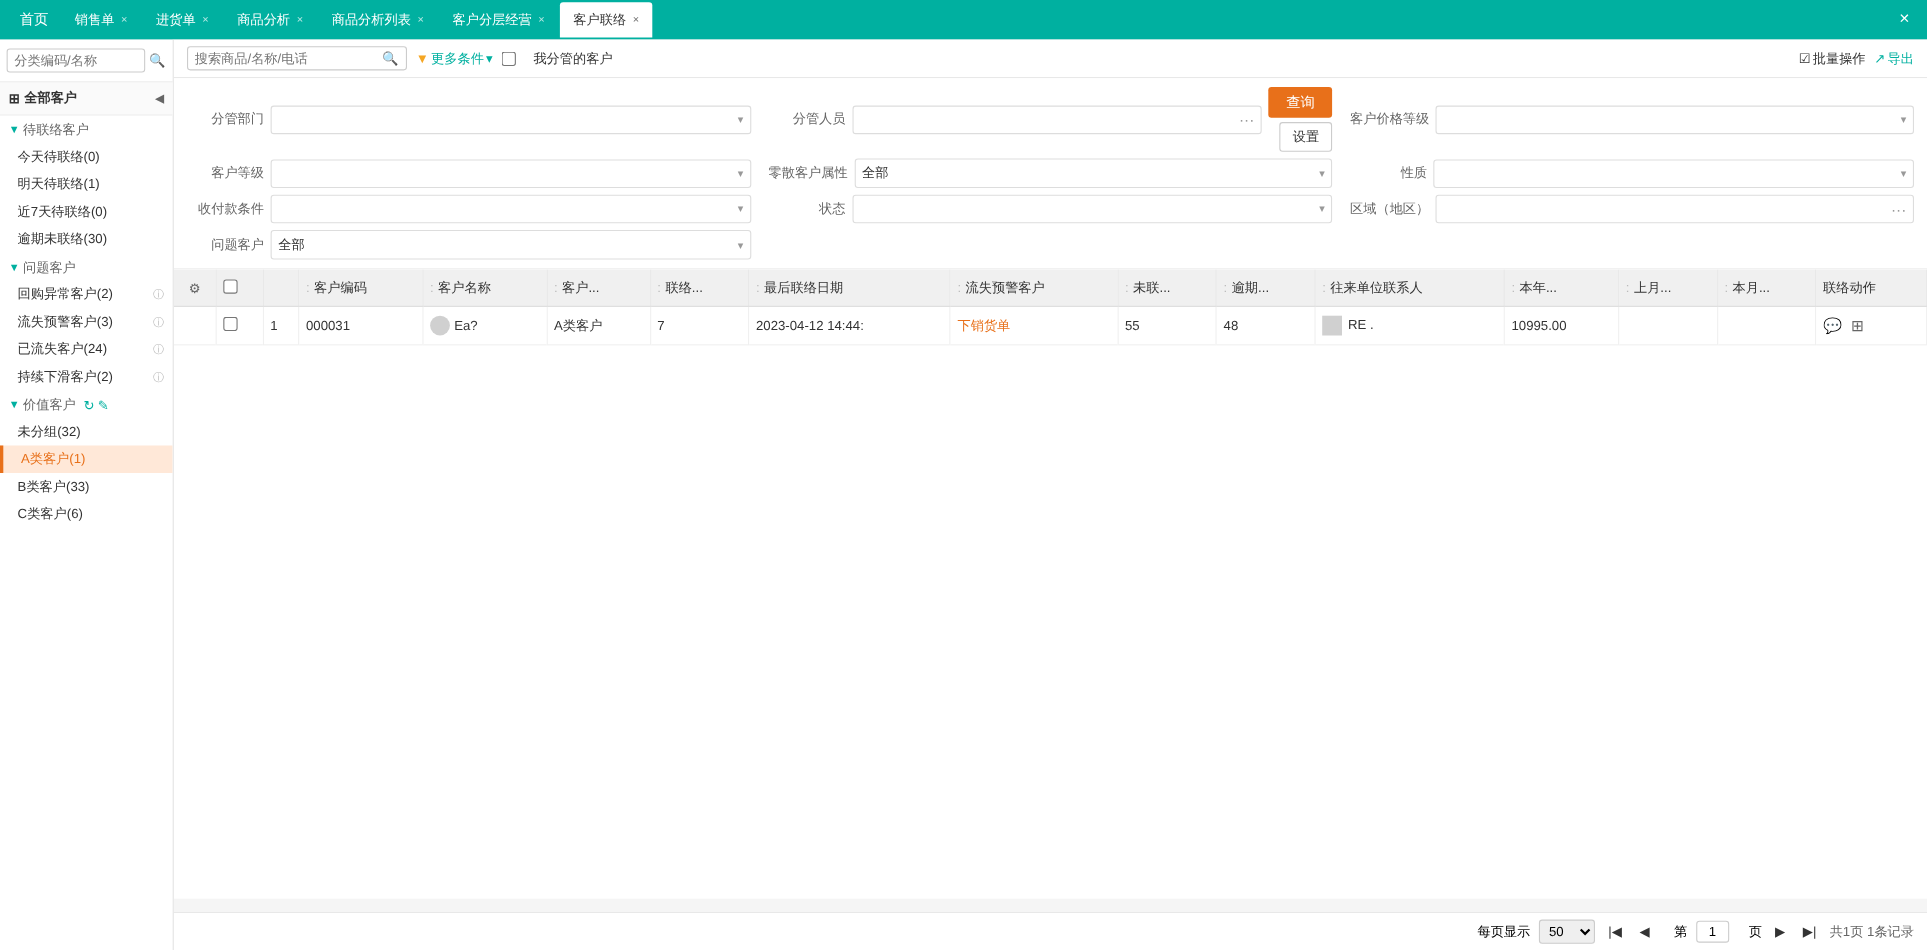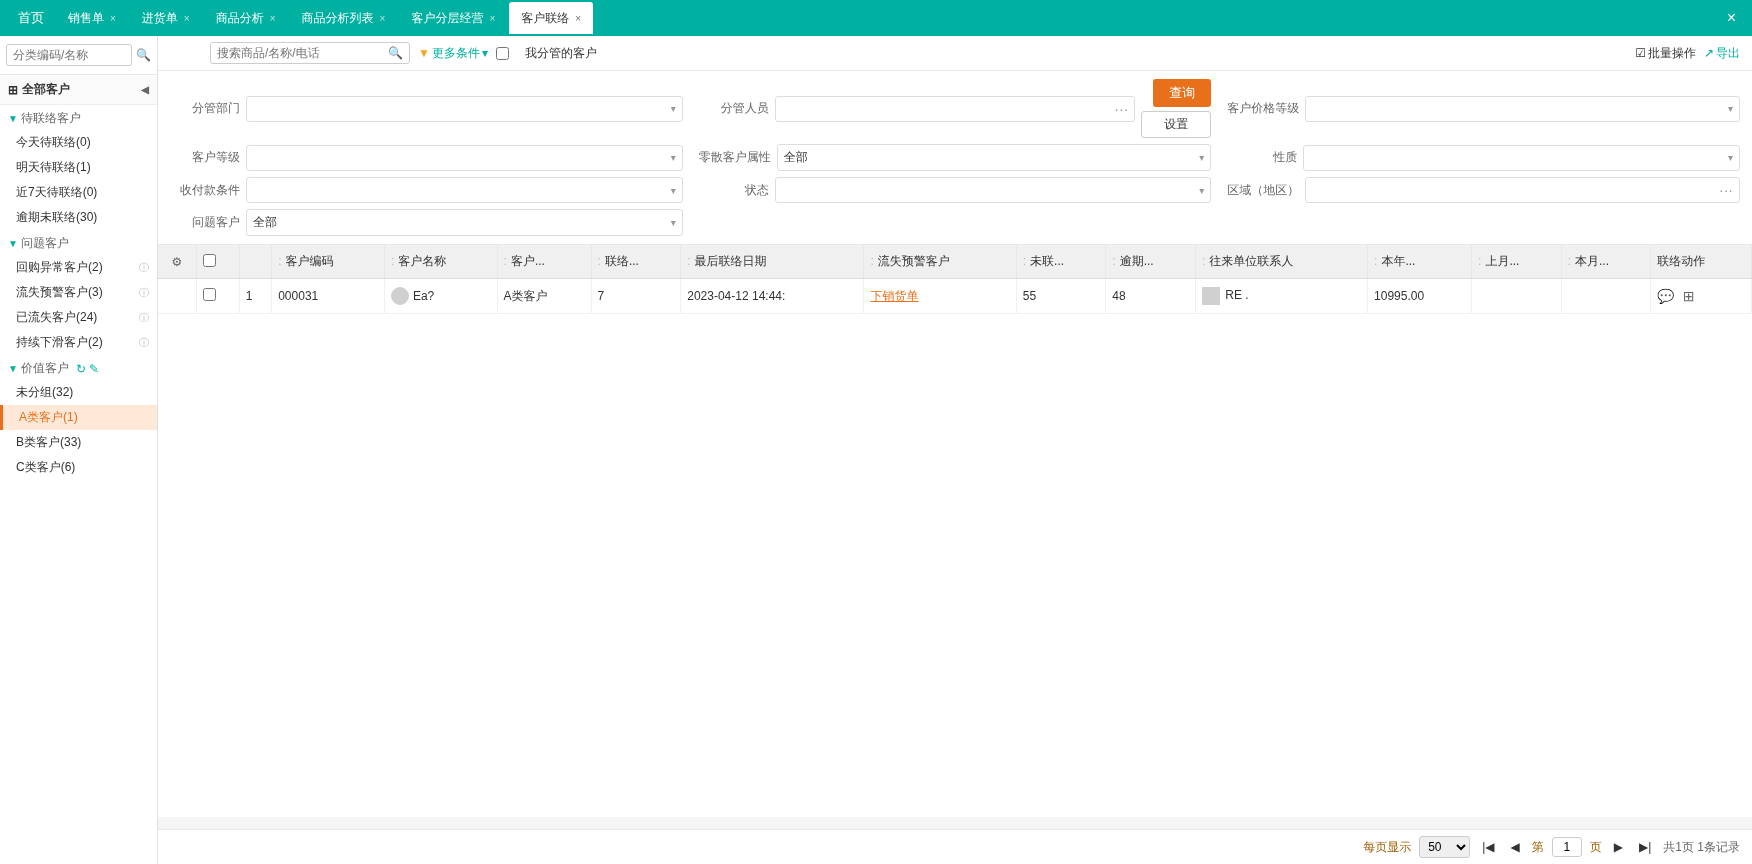--- a/index.html
+++ b/index.html
@@ -118,21 +118,20 @@
       border-bottom: 1px solid #e8e8e8;
     }
     .filter-search-box {
       display: flex;
       align-items: center;
       border: 1px solid #ccc;
       border-radius: 3px;
       padding: 3px 6px;
       gap: 4px;
       width: 200px;
-      margin-left: 40px;
     }
     .filter-search-box input {
       border: none;
       outline: none;
       font-size: 12px;
       color: #999;
       width: 100%;
     }
     .filter-search-icon { color: #00b0a0; cursor: pointer; }
     .more-conditions {
@@ -200,21 +199,21 @@
       padding: 5px 16px;
       cursor: pointer;
       font-size: 13px;
       white-space: nowrap;
     }
     .settings-btn {
       background: #fff;
       color: #333;
       border: 1px solid #ccc;
       border-radius: 3px;
-      padding: 4px 22px;
+      padding: 4px 11px;
       cursor: pointer;
       font-size: 12px;
       white-space: nowrap;
     }
     .btn-col {
       display: flex;
       flex-direction: column;
       gap: 4px;
       align-items: flex-end;
     }
@@ -244,21 +243,21 @@
     }
     thead th .col-sep { color: #bbb; margin-right: 4px; }
     tbody tr { border-bottom: 1px solid #f0f0f0; }
     tbody td {
       padding: 8px 6px;
       border-right: 1px solid #f0f0f0;
       color: #333;
       font-size: 12px;
       white-space: nowrap;
     }
-    tbody td a { color: #e8701a; text-decoration: underline; cursor: pointer; }
+    tbody td a { color: #e8701a; cursor: pointer; }
 
     
     .gear-cell { text-align: center; color: #666; cursor: pointer; }
 
     
     .action-icons { display: flex; gap: 8px; align-items: center; color: #666; }
     .action-icon { cursor: pointer; font-size: 14px; }
 
     
     .name-cell { display: flex; align-items: center; gap: 4px; }
@@ -267,21 +266,21 @@
     
     .pagination {
       background: #fff;
       border-top: 1px solid #e8e8e8;
       padding: 6px 12px;
       display: flex;
       align-items: center;
       gap: 8px;
       justify-content: flex-end;
     }
-    .pag-label { color: #a16207; }
+    .pag-label { color: #000000; margin-left: 10px; }
     .pag-select {
       border: 1px solid #ccc;
       border-radius: 3px;
       padding: 2px 4px;
       font-size: 12px;
     }
     .pag-btn { cursor: pointer; color: #333; padding: 2px 4px; }
     .pag-input {
       border: 1px solid #ccc;
       border-radius: 3px;

